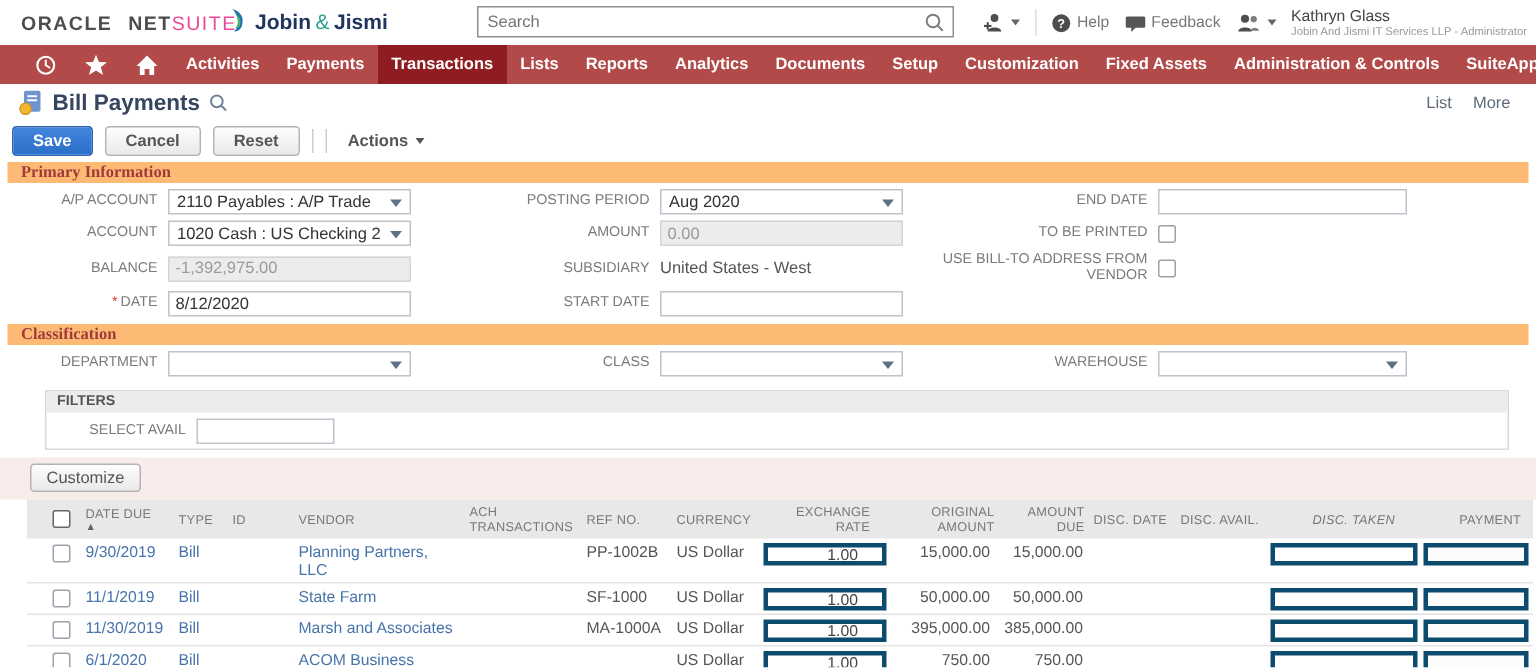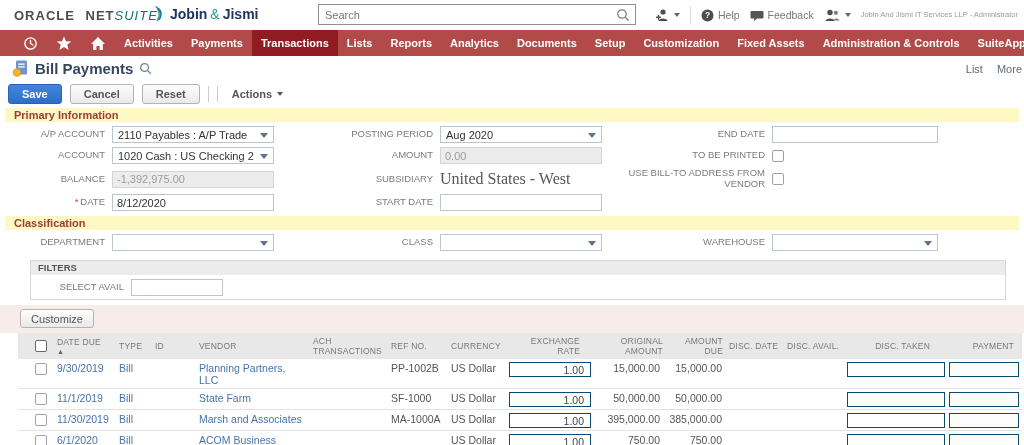--- a/index.html
+++ b/index.html
@@ -3,21 +3,21 @@
 <meta charset="utf-8">
 <style>
   * { margin:0; padding:0; box-sizing:border-box; }
   html,body { background:#fff; }
   body { font-family:"Liberation Sans","DejaVu Sans",sans-serif; }
   #app { position:relative; width:1024px; height:445px; background:#fff; overflow:hidden; font-size:11px; color:#444; }
 
   
   .topbar { position:relative; height:30px; background:#fff; }
   .oracle-logo { position:absolute; left:14px; top:8px; font-size:13px; letter-spacing:1px; color:#4d4d4d; font-weight:bold; }
-  .oracle-logo .lite { font-weight:normal; color:#0f766e;font-style:italic; }
+  .oracle-logo .lite { font-weight:normal; color:#ec4899; }
   .company-logo { position:absolute; left:152px; top:5px; display:flex; align-items:center; gap:3px; font-size:14px; font-weight:bold; color:#20355e; }
   .company-logo .amp { color:#2a9d8f; font-weight:normal; }
   .searchbox { position:absolute; left:318px; top:4px; width:318px; height:21px; border:1px solid #8f8f8f; background:#fff; display:flex; align-items:center; }
   .searchbox input { flex:1; border:none; outline:none; font-size:11px; color:#555; padding:0 6px; font-family:inherit; background:transparent; }
   .searchbox .mag { margin-right:5px; display:flex; }
   .top-right { position:absolute; right:6px; top:0; height:30px; display:flex; align-items:center; gap:10px; }
   .tr-item { display:flex; align-items:center; gap:4px; color:#777; font-size:10.5px; }
   .tr-divider { width:1px; height:18px; background:#ddd; }
   .caret-dn { width:0; height:0; border-left:3.5px solid transparent; border-right:3.5px solid transparent; border-top:4px solid #666; display:inline-block; }
   .user-text { line-height:1.15; }
@@ -27,63 +27,63 @@
   
   .nav { position:relative; height:26px; background:#b14a49; display:flex; align-items:stretch; padding-left:14px; }
   .nav-icon { display:flex; align-items:center; padding:0 9px; cursor:pointer; }
   .nav-item { display:flex; align-items:center; padding:0 9px; color:#fff; font-weight:bold; font-size:11px; text-decoration:none; white-space:nowrap; }
   .nav-item.active { background:#8e1c20;text-align:right; }
 
   
   .titlerow { position:relative; height:23px; margin-top:2px;padding-left:36px; }
   .title-wrap { position:absolute; left:12px; top:2px; display:flex; align-items:center; gap:6px; }
   .page-title { font-size:15px; font-weight:bold; color:#37465f; }
-  .corner-links { position:absolute; right:2px; top:5px; display:flex; gap:14px; font-size:11px; color:#5f6b7a; }
+  .corner-links { position:absolute; right:17px; top:5px; display:flex; gap:14px; font-size:11px; color:#5f6b7a; }
   .corner-links a { color:#5f6b7a; text-decoration:none; }
   .btnrow { position:relative; height:22px; margin:2px 0 3px 0; display:flex; align-items:center; padding-left:8px; gap:8px; }
   .btn { display:inline-flex; align-items:center; justify-content:center; height:20px; padding:0 13px; font-size:11px; font-weight:bold; border-radius:3px; border:1px solid #b3b3b3; background:linear-gradient(#fdfdfd,#e9e9e9); color:#555; cursor:pointer; font-family:inherit; }
   .btn.primary { background:linear-gradient(#4285dd,#2b6fc9); border-color:#2a62b5; color:#fff; }
   .vsep { width:1px; height:16px; background:#ccc; }
   .actions { display:flex; align-items:center; gap:5px; font-weight:bold; color:#555; margin-left:6px; cursor:pointer; }
   .actions .caret-dn { border-top-color:#555; }
 
   
-  .section-bar { height:14px; line-height:14px; background:#fef9c3; color:#a13b3b; font-weight:bold; font-size:11px; padding-left:9px; margin:0 5px; }
+  .section-bar { height:14px; line-height:14px; background:#fdba74; color:#a13b3b; font-weight:bold; font-size:11px; padding-left:9px; margin:0 5px;font-family:Liberation Serif, serif; }
   .form-area { padding:3px 0 2px 0; }
   .form-row { display:flex; align-items:center; height:19px; margin-bottom:2px; }
   .form-row.tall { height:24px; align-items:center; }
   .flabel { color:#7b7b7b; font-size:9.5px; text-align:right; padding-right:7px; line-height:1.15; }
   .flabel .req { color:#e03c31; margin-right:2px; }
   .w1l { width:112px; } .w1f { width:162px; }
   .w2l { width:166px; } .w2f { width:162px; }
   .w3l { width:170px; } .w3f { width:166px; }
   .ns-input { height:17px; width:100%; border:1px solid #bcc4cc; background:#fff; font-size:11px; color:#333; padding:0 4px; font-family:inherit; }
   .ns-input:disabled, .ns-input.disabled { background:#ececec; border-color:#d4d4d4; color:#9b9b9b; }
   .ns-select { position:relative; height:17px; border:1px solid #bcc4cc; background:#fff; display:flex; align-items:center; padding:0 18px 0 5px; color:#333; cursor:pointer; }
   .ns-select .sel-caret { position:absolute; right:5px; top:6px; width:0; height:0; border-left:4.5px solid transparent; border-right:4.5px solid transparent; border-top:5px solid #5f7186; }
-  .plain-value { color:#555; font-size:16px;font-family:Liberation Serif, serif; }
+  .plain-value { color:#555; font-size:11px; }
   .ns-check { width:12px; height:12px; border:1px solid #9aa2ab; border-radius:2px; background:#fff; cursor:pointer; }
 
   
   .filters-box { margin:4px 6px 0 30px; width:976px; border:1px solid #d8d8d8; background:#fff; }
   .filters-head { height:14px; line-height:14px; background:#ececec; color:#555; font-weight:bold; font-size:9.5px; padding-left:7px; }
   .filters-row { display:flex; align-items:center; height:24px; }
   .filters-row .flabel { width:100px; }
   .filters-row .ns-input { width:92px; }
 
   
   .customize-strip { margin-top:5px; background:#f8eceb; padding:4px 6px 5px 20px; }
   .btable { border-collapse:collapse; table-layout:fixed; width:1004px; margin-left:18px; font-size:10.5px; }
   .btable th { background:#e8e8e8; color:#787878; font-weight:normal; font-size:8.5px; text-align:left; vertical-align:middle; padding:3px 3px; height:22px; letter-spacing:.2px; }
   .btable td { border-bottom:1px solid #e3e3e3; vertical-align:top; padding:3px 3px 2px 3px; color:#555; }
   .btable tr td:first-child { padding-top:4px; }
   .btable .num, .btable th.num { text-align:right; }
   .btable th .two-line { display:inline-block; max-width:54px; line-height:1.2; }
   .link { color:#4674aa; text-decoration:none; cursor:pointer; }
-  .cell-input { height:15px; border:1px solid #0c4a6e; background:#fff; font-size:10.5px; color:#444; text-align:right; padding:0 6px; font-family:inherit; }
+  .cell-input { height:15px; border:3px solid #0c4a6e; background:#fff; font-size:10.5px; color:#444; text-align:right; padding:0 16px; font-family:inherit; }
   .cell-input.exch { width:82px; }
   .cell-input.taken { width:98px; }
   .cell-input.pay { width:70px; background:#fcfcfc; }
   .sort-asc { font-size:7px; color:#666; line-height:1; display:block; margin-top:1px; }
   .hdr-cb, .row-cb { margin-left:14px; }
 </style>
 </head>
 <body>
 
 <div id="app">
@@ -138,20 +138,21 @@
       <span class="tr-item">
         <svg width="17" height="14" viewBox="0 0 17 14">
             <circle cx="6" cy="4.5" r="2.7" fill="#4d4d4d"></circle>
             <path d="M1.5 13 C1.5 9.5 10.5 9.5 10.5 13 Z" fill="#4d4d4d"></path>
             <circle cx="11.8" cy="4.8" r="2.1" fill="#7d7d7d"></circle>
             <path d="M9.5 12.5 C10.5 9.8 14.5 10 15.5 12.5 Z" fill="#7d7d7d"></path>
           </svg>
         <span class="caret-dn"></span>
       </span>
       <span class="user-text">
+        <div class="uname">Kathryn Glass</div>
         <div class="urole">Jobin And Jismi IT Services LLP - Administrator</div>
       </span>
     </div>
   </div>
 
   <div class="nav">
     <span class="nav-icon">
       <svg width="15" height="15" viewBox="0 0 16 16">
           <circle cx="8" cy="8" r="6" fill="none" stroke="#fff" stroke-width="1.5"></circle>
           <path d="M8 4.6 V8 l2.6 1.6" stroke="#fff" stroke-width="1.4" fill="none" stroke-linecap="round"></path>
@@ -335,21 +336,21 @@
         <th>ID</th>
         <th>VENDOR</th>
         <th>ACH TRANSACTIONS</th>
         <th>REF NO.</th>
         <th>CURRENCY</th>
         <th class="num" style="padding-right:14px;">EXCHANGE RATE</th>
         <th class="num"><span class="two-line">ORIGINAL AMOUNT</span></th>
         <th class="num"><span class="two-line">AMOUNT DUE</span></th>
         <th>DISC. DATE</th>
         <th>DISC. AVAIL.</th>
-        <th class="num" style="padding-right:16px;">DISC. TAKEN</th>
+        <th class="num" style="padding-right:16px;font-style:italic;">DISC. TAKEN</th>
         <th class="num" style="padding-right:8px;">PAYMENT</th>
       </tr>
     </thead>
     <tbody>
     <tr>
       <td>
             <div class="ns-check row-cb"></div>
           </td>
       <td><a class="link">9/30/2019</a></td>
       <td><a class="link">Bill</a></td>

